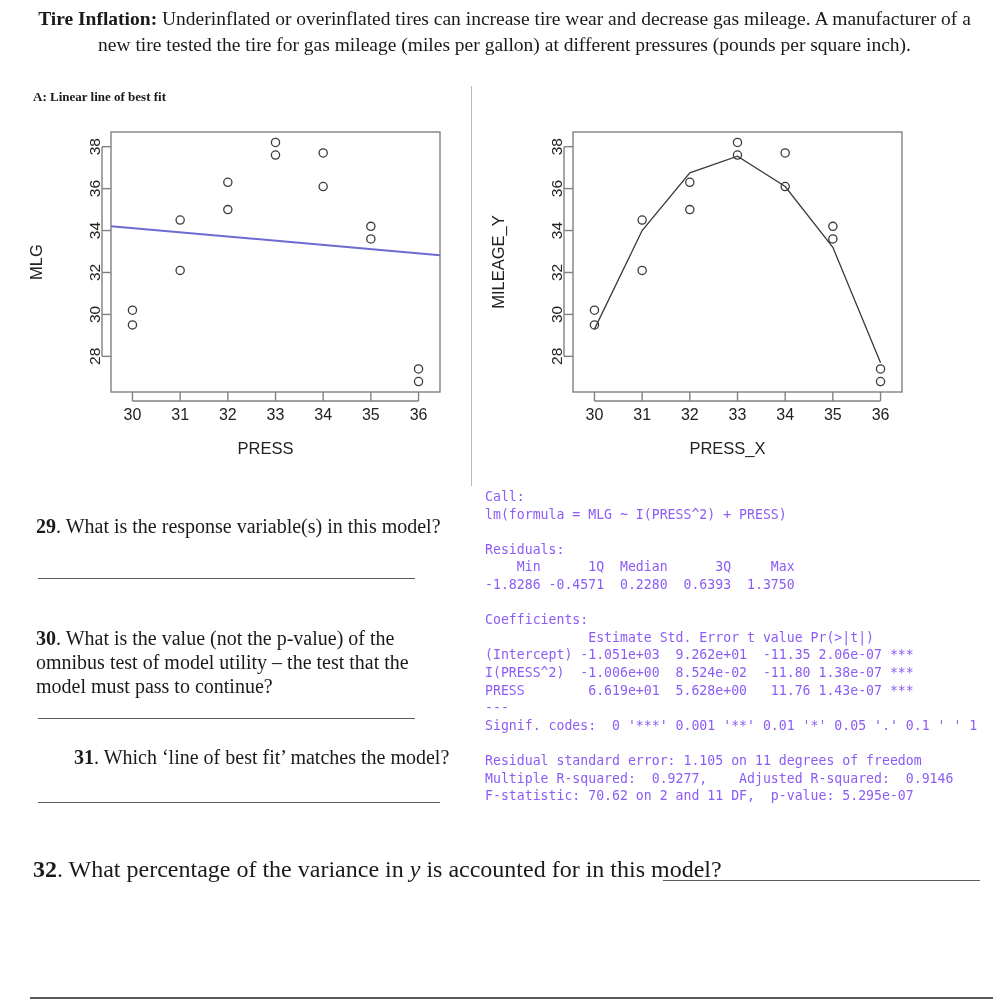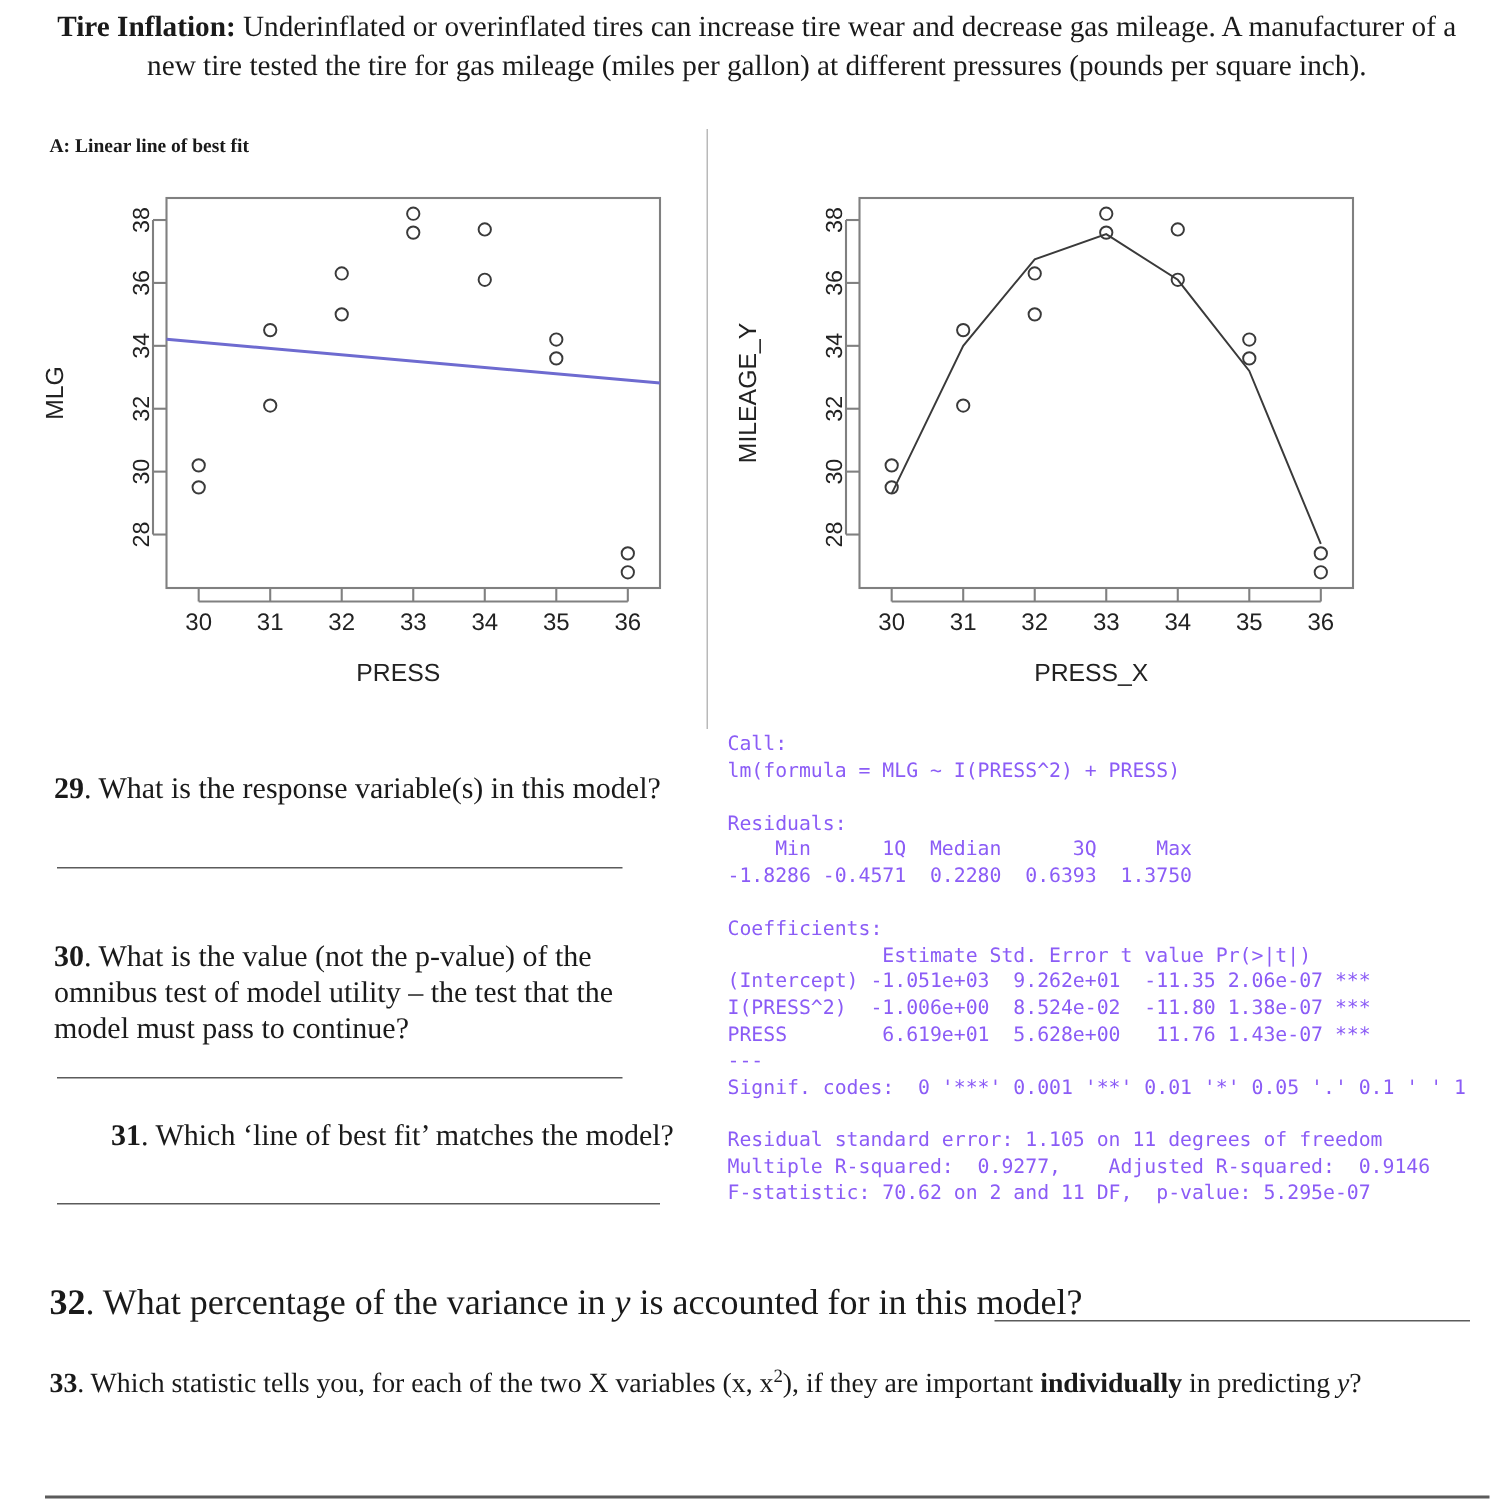--- a/index.html
+++ b/index.html
@@ -278,19 +278,16 @@
 
 Residual standard error: 1.105 on 11 degrees of freedom
 Multiple R-squared:  0.9277,    Adjusted R-squared:  0.9146
 F-statistic: 70.62 on 2 and 11 DF,  p-value: 5.295e-07</div>
 
   <div id="q32">
     <span class="qnum">32</span><span>.  What percentage of the variance in </span><span class="ital">y</span><span> is accounted for in this model?</span>
   </div>
   <div id="rule32"></div>
 
-  <div id="q33">
-    <span class="qnum">33</span><span>.  Which statistic tells you, for each of the two X variables (x, x</span><sup>2</sup><span>), if they are important </span><span class="bold">individually</span><span> in predicting </span><span class="ital">y</span><span>?</span>
-  </div>
 
   <div id="bottom-rule"></div>
 
 </div>
 
 </body></html>

